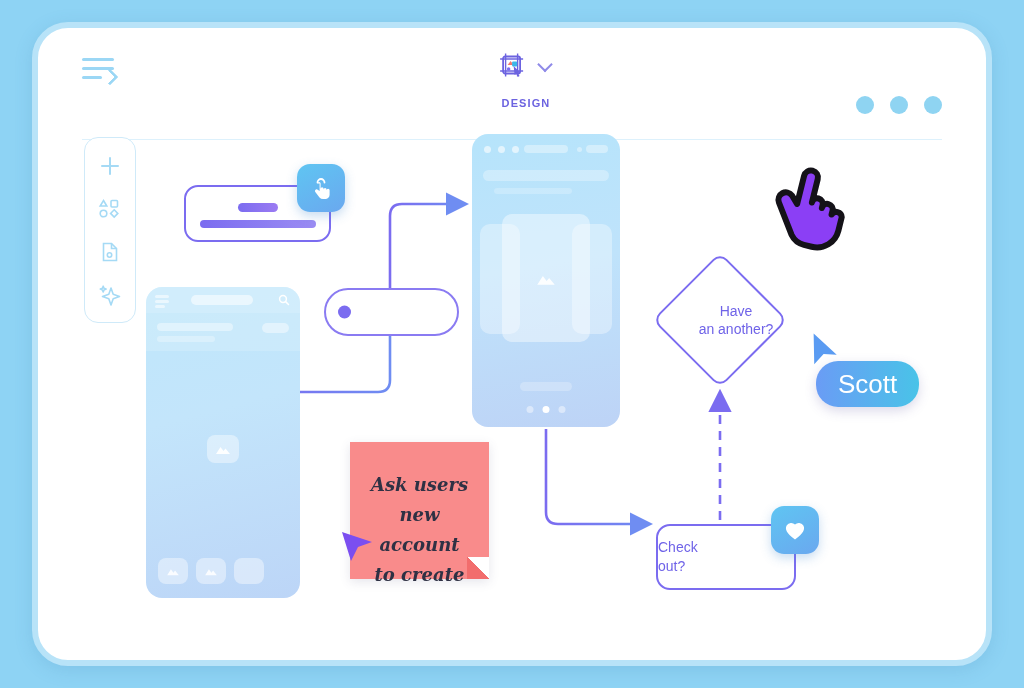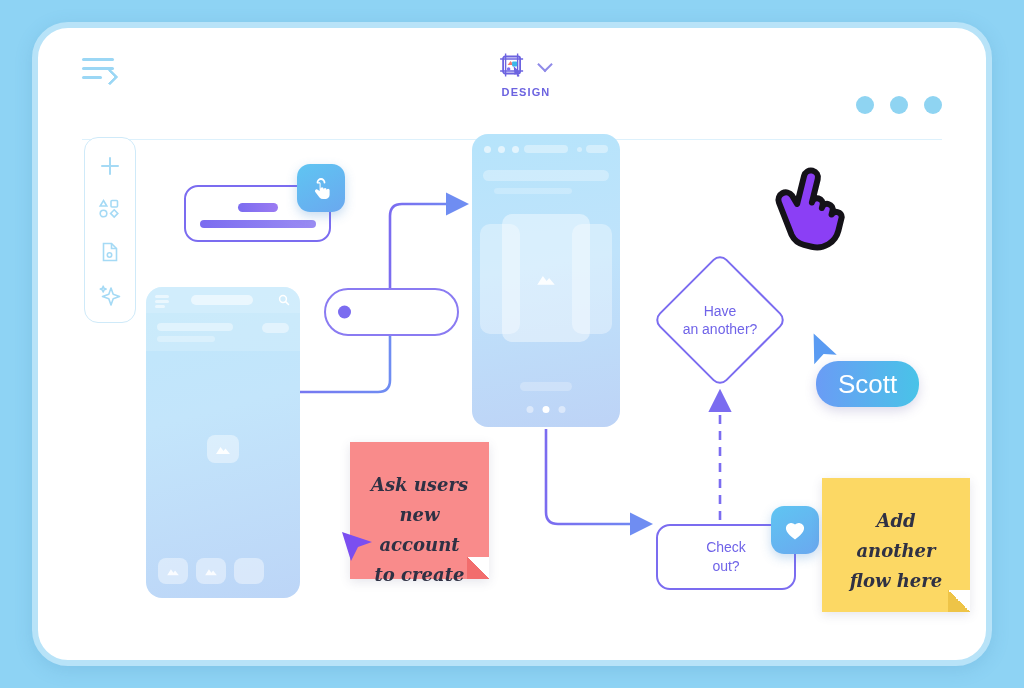--- a/index.html
+++ b/index.html
@@ -30,21 +30,21 @@
   .hamburger i:nth-child(1){top:0;width:32px;}
   .hamburger i:nth-child(2){top:9px;width:32px;}
   .hamburger i:nth-child(3){top:18px;width:20px;}
   .hamburger .chev{position:absolute;left:22px;top:13px;width:9px;height:9px;
     border-right:3px solid #9bd7f5;border-bottom:3px solid #9bd7f5;
     transform:rotate(-45deg);border-radius:1px;}
 
   .modeblock{position:absolute;left:50%;top:18px;transform:translateX(-50%);
     display:flex;flex-direction:column;align-items:center;}
   .modeicon{width:26px;height:26px;position:relative;}
-  .modelabel{margin-top:8px;font-size:11px;letter-spacing:1.1px;color:#6c63e0;font-weight:600;padding-left:28px;}
+  .modelabel{margin-top:19px;font-size:11px;letter-spacing:1.1px;color:#6c63e0;font-weight:600;padding-left:28px;}
   .modechev{position:absolute;left:calc(50% + 33px);top:25px;width:9px;height:9px;
     border-right:2px solid #8f8ae8;border-bottom:2px solid #8f8ae8;
     transform:translateX(-50%) rotate(45deg);}
 
   .dots{position:absolute;right:38px;top:62px;display:flex;gap:16px;}
   .dots span{width:18px;height:18px;border-radius:50%;background:#8fd4f2;display:block;}
 
   .divider{position:absolute;left:38px;right:38px;top:105px;height:1px;background:#ddf1fc;}
 
   
@@ -88,27 +88,27 @@
 
   .pill{position:absolute;left:280px;top:254px;width:131px;height:44px;
     border:2.5px solid #8a7bf2;border-radius:24px;background:#fff;}
   .pill .knob{position:absolute;left:12px;top:50%;transform:translateY(-50%);
     width:13px;height:13px;border-radius:50%;background:#7b6cf0;}
 
   .diamond{position:absolute;left:612px;top:222px;width:128px;height:128px;}
   .diamond .shape{position:absolute;left:50%;top:50%;width:92px;height:92px;
     transform:translate(-50%,-50%) rotate(45deg);
     border:2.5px solid #7b6cf0;border-radius:10px;background:#fff;}
-  .diamond .txt{position:absolute;left:0;top:0;width:100%;height:100%;
+  .diamond .txt{position:absolute;left:16px;top:0;width:100%;height:100%;
     display:flex;flex-direction:column;align-items:center;justify-content:center;
     color:#6f63e8;font-size:14px;line-height:18px;text-align:center;}
 
   .checkbox{position:absolute;left:612px;top:490px;width:136px;height:62px;
     border:2.5px solid #7b6cf0;border-radius:14px;background:#fff;
-    display:flex;flex-direction:column;align-items:center;justify-content:center;
+    display:flex;flex-direction:column;justify-content:center;
     color:#6f63e8;font-size:14px;line-height:19px;}
 
   
   .sticky{position:absolute;padding:28px 14px;box-sizing:border-box;
     font-family:"DejaVu Serif",serif;font-style:italic;font-weight:bold;
     color:#2f3144;text-align:center;line-height:30px;font-size:18px;
     box-shadow:0 3px 10px rgba(80,80,120,.14);}
   .stickyPink{left:306px;top:408px;width:139px;height:137px;background:#f98b8b;}
   .stickyYellow{left:778px;top:444px;width:148px;height:134px;background:#fcd864;}
   .fold{position:absolute;right:0;bottom:0;width:22px;height:22px;}
@@ -324,26 +324,20 @@
             </svg>
           </div>
 
           <div class="sticky stickyPink">
             <div>Ask users</div>
             <div>new account</div>
             <div>to create</div>
             <span class="fold foldPink"></span>
           </div>
 
-          <div class="sticky stickyYellow">
-            <div>Add</div>
-            <div>another</div>
-            <div>flow here</div>
-            <span class="fold foldYellow"></span>
-          </div>
 
           <svg style="position:absolute;left:294px;top:494px;" width="40" height="42" viewBox="0 0 40 42">
             <path d="M4 4 L34 14 L20 19 L13 33 Z" fill="#7b4ef0"></path>
           </svg>
 
           <svg style="position:absolute;left:760px;top:296px;" width="40" height="44" viewBox="0 0 40 44">
             <path d="M6 6 L33 22 L20 24 L13 36 Z" fill="#5a9bf2" transform="rotate(12 20 22)"></path>
           </svg>
           <div class="badge badgeJean">
             <span>Scott</span>

